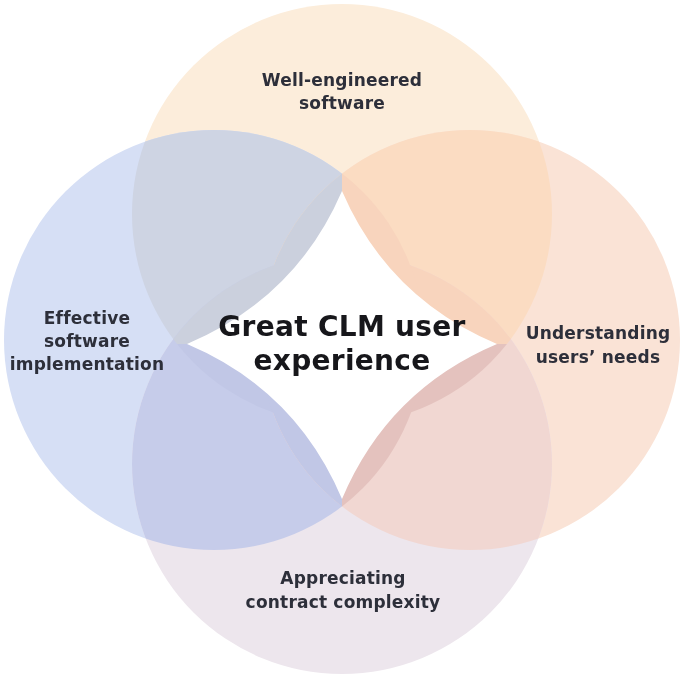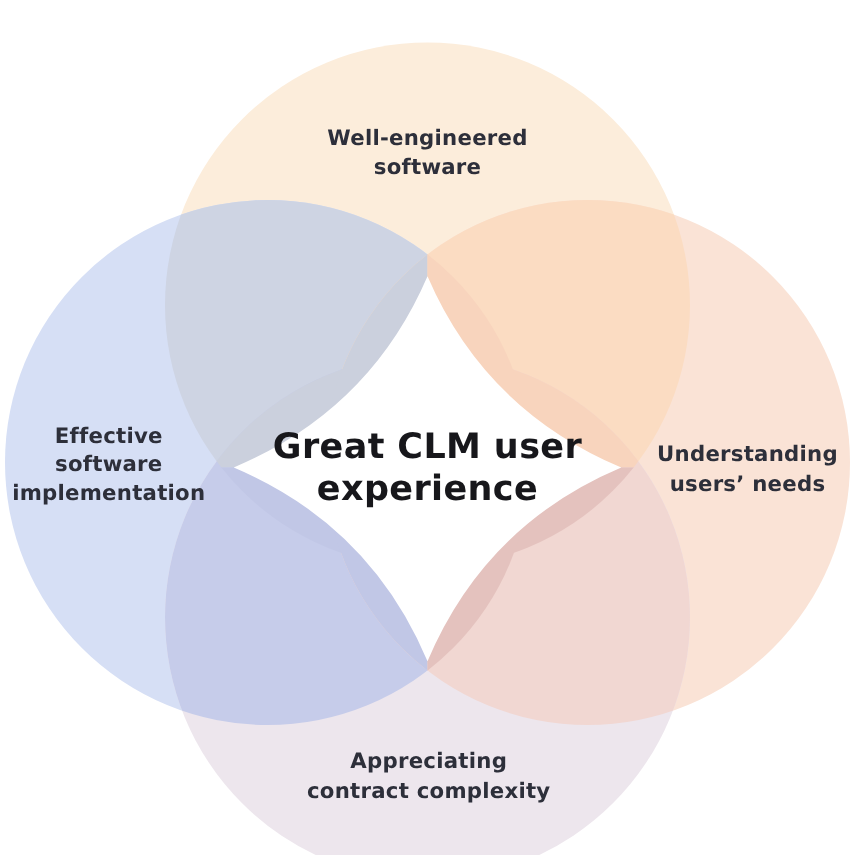--- a/index.html
+++ b/index.html
@@ -9,21 +9,20 @@
     width: 684px;
     height: 684px;
     overflow: hidden;
     font-family: "DejaVu Sans", "Liberation Sans", sans-serif;
   }
   .stage {
     position: relative;
     width: 684px;
     height: 496px;
     background: #ffffff;
-    margin-top: 30px;
   }
   svg { display: block; }
   text.venn-label {
     font-family: "DejaVu Sans", "Liberation Sans", sans-serif;
     font-weight: bold;
     font-size: 17px;
     letter-spacing: 0.2px;
   }
   text.center-label {
     font-family: "DejaVu Sans", "Liberation Sans", sans-serif;

